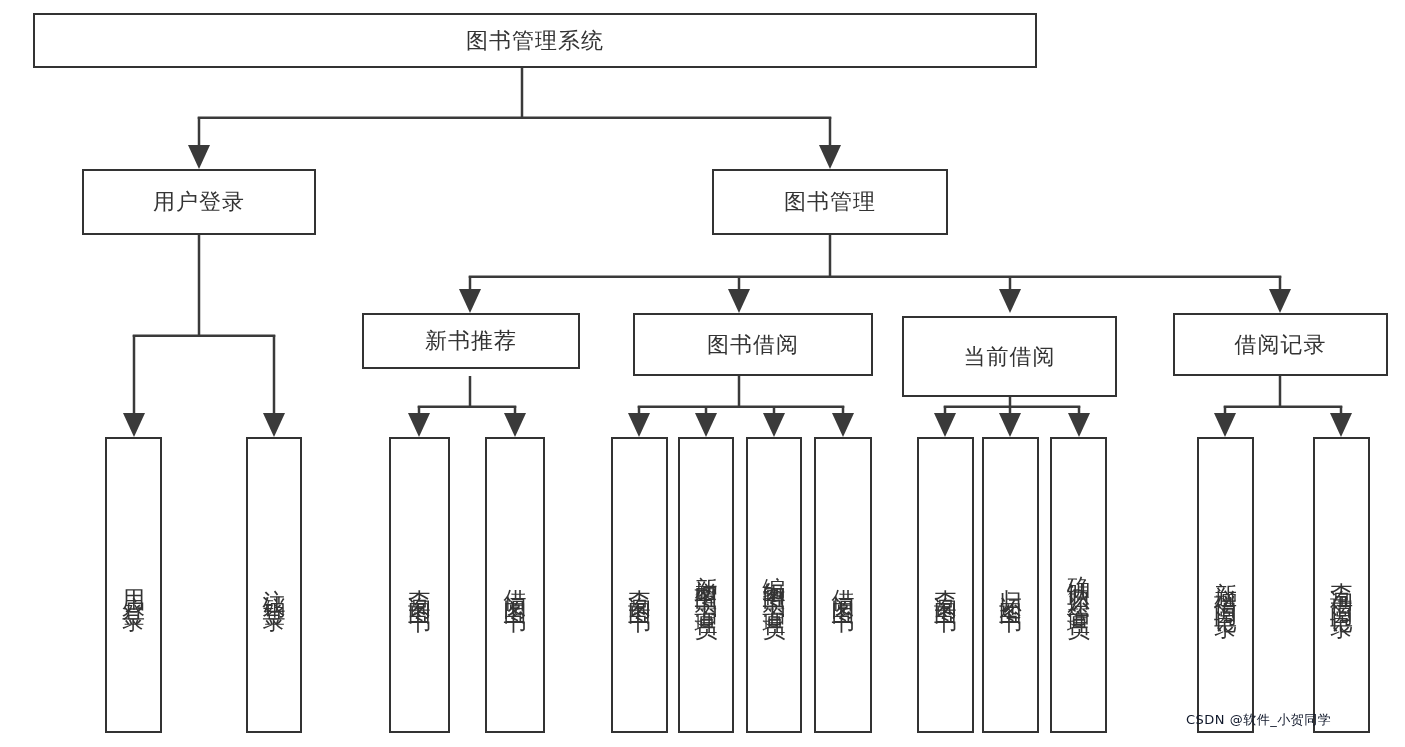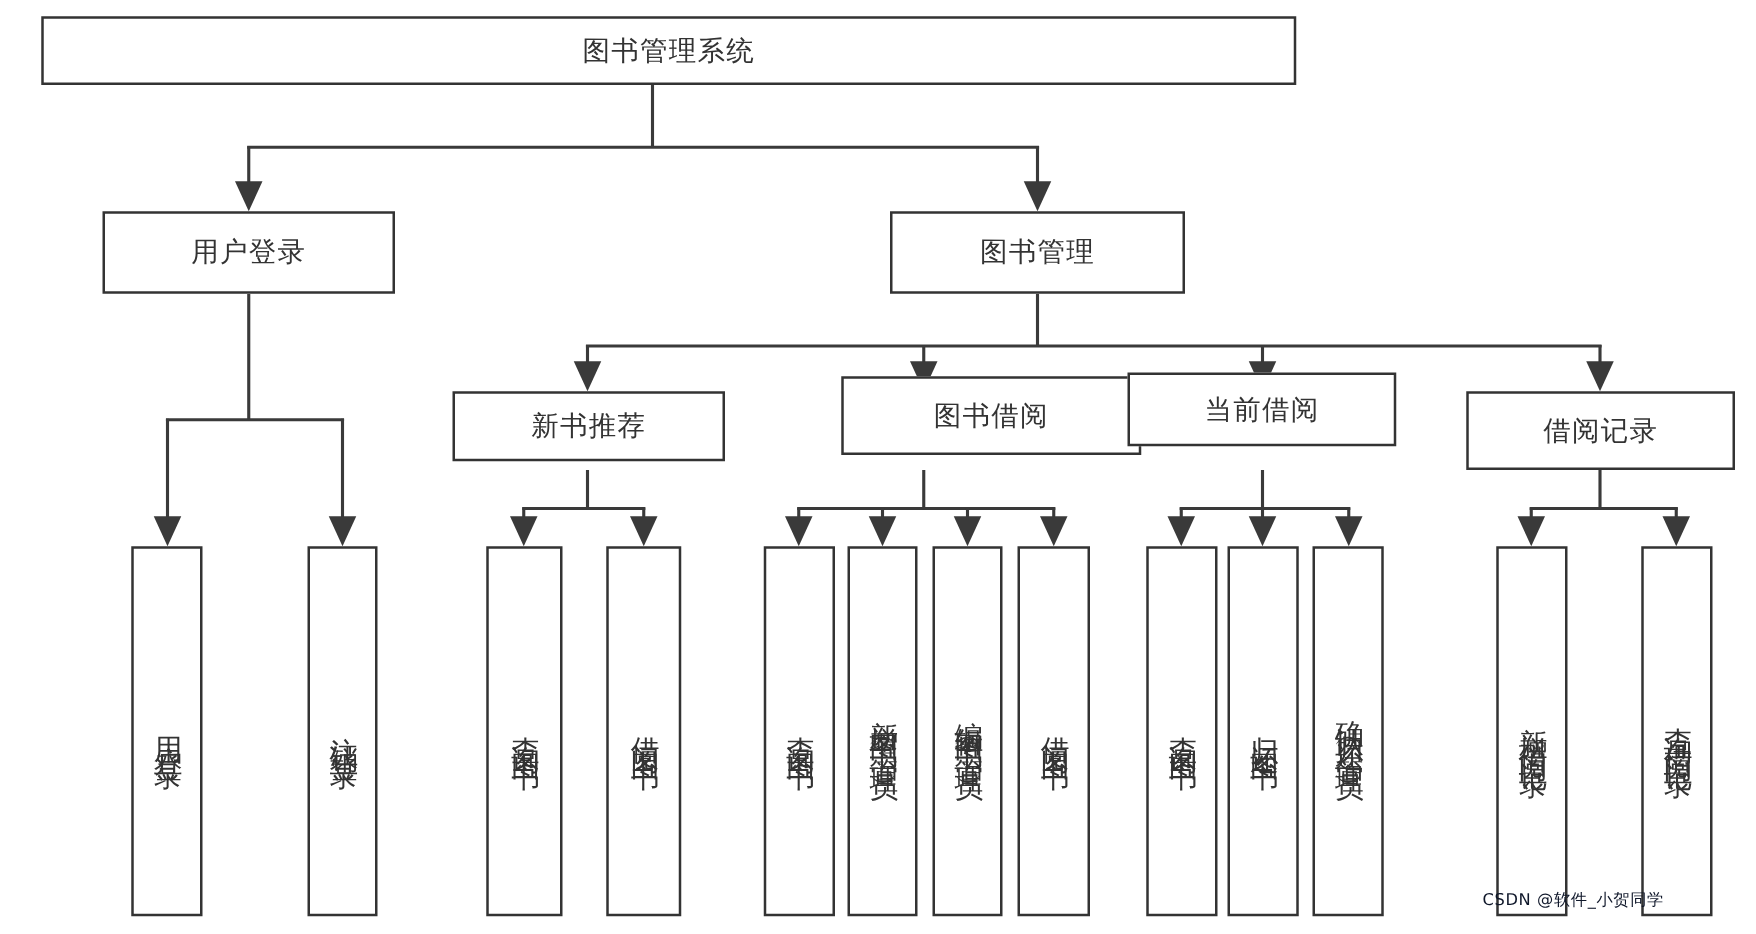--- a/index.html
+++ b/index.html
@@ -18,22 +18,22 @@
   .v-label{
     writing-mode:vertical-rl;text-orientation:mixed;
     font-size:23px;letter-spacing:7px;line-height:1;white-space:nowrap;
   }
   .v-tight{letter-spacing:6px;}
   
   .n-root          {left:21px;  top:13px;  width:1004px;height:55px;margin-left:12px;}
   .n-user-login    {left:82px;  top:169px; width:234px; height:66px;}
   .n-book-mgmt     {left:712px; top:169px; width:236px; height:66px;font-family:Liberation Serif, serif;}
   .n-new-rec       {left:362px; top:313px; width:218px; height:56px;}
-  .n-book-borrow   {left:633px; top:301px; width:240px; height:63px;margin-left:40px;}
-  .n-cur-borrow    {left:902px; top:298px; width:215px; height:59px;}
+  .n-book-borrow   {left:633px; top:313px; width:240px; height:63px;}
+  .n-cur-borrow    {left:902px; top:316px; width:215px; height:81px;}
   .n-borrow-record {left:1173px;top:313px; width:215px; height:63px;font-family:Liberation Mono, monospace;}
   .leaf{top:437px;height:296px;}
   .lf-1 {left:105px; width:57px;}
   .lf-2 {left:246px; width:56px;}
   .lf-3 {left:389px; width:61px;}
   .lf-4 {left:485px; width:60px;}
   .lf-5 {left:611px; width:57px;}
   .lf-6 {left:678px; width:56px;}
   .lf-7 {left:746px; width:56px;}
   .lf-8 {left:814px; width:58px;}

